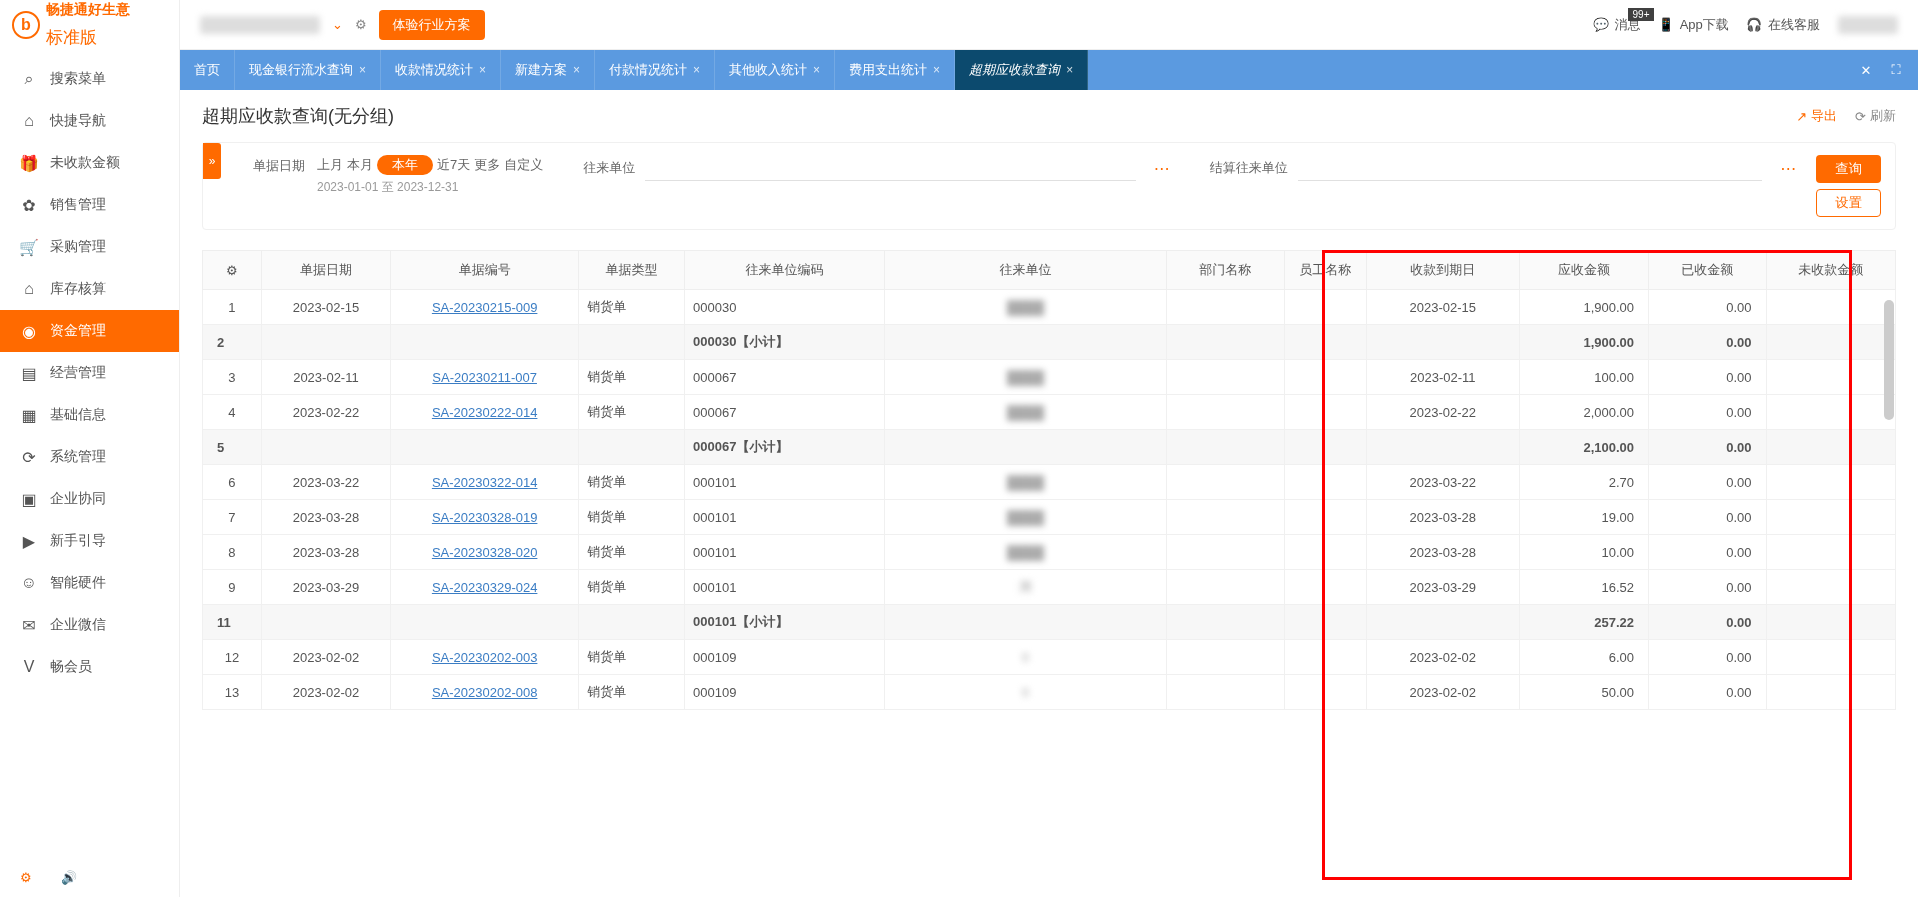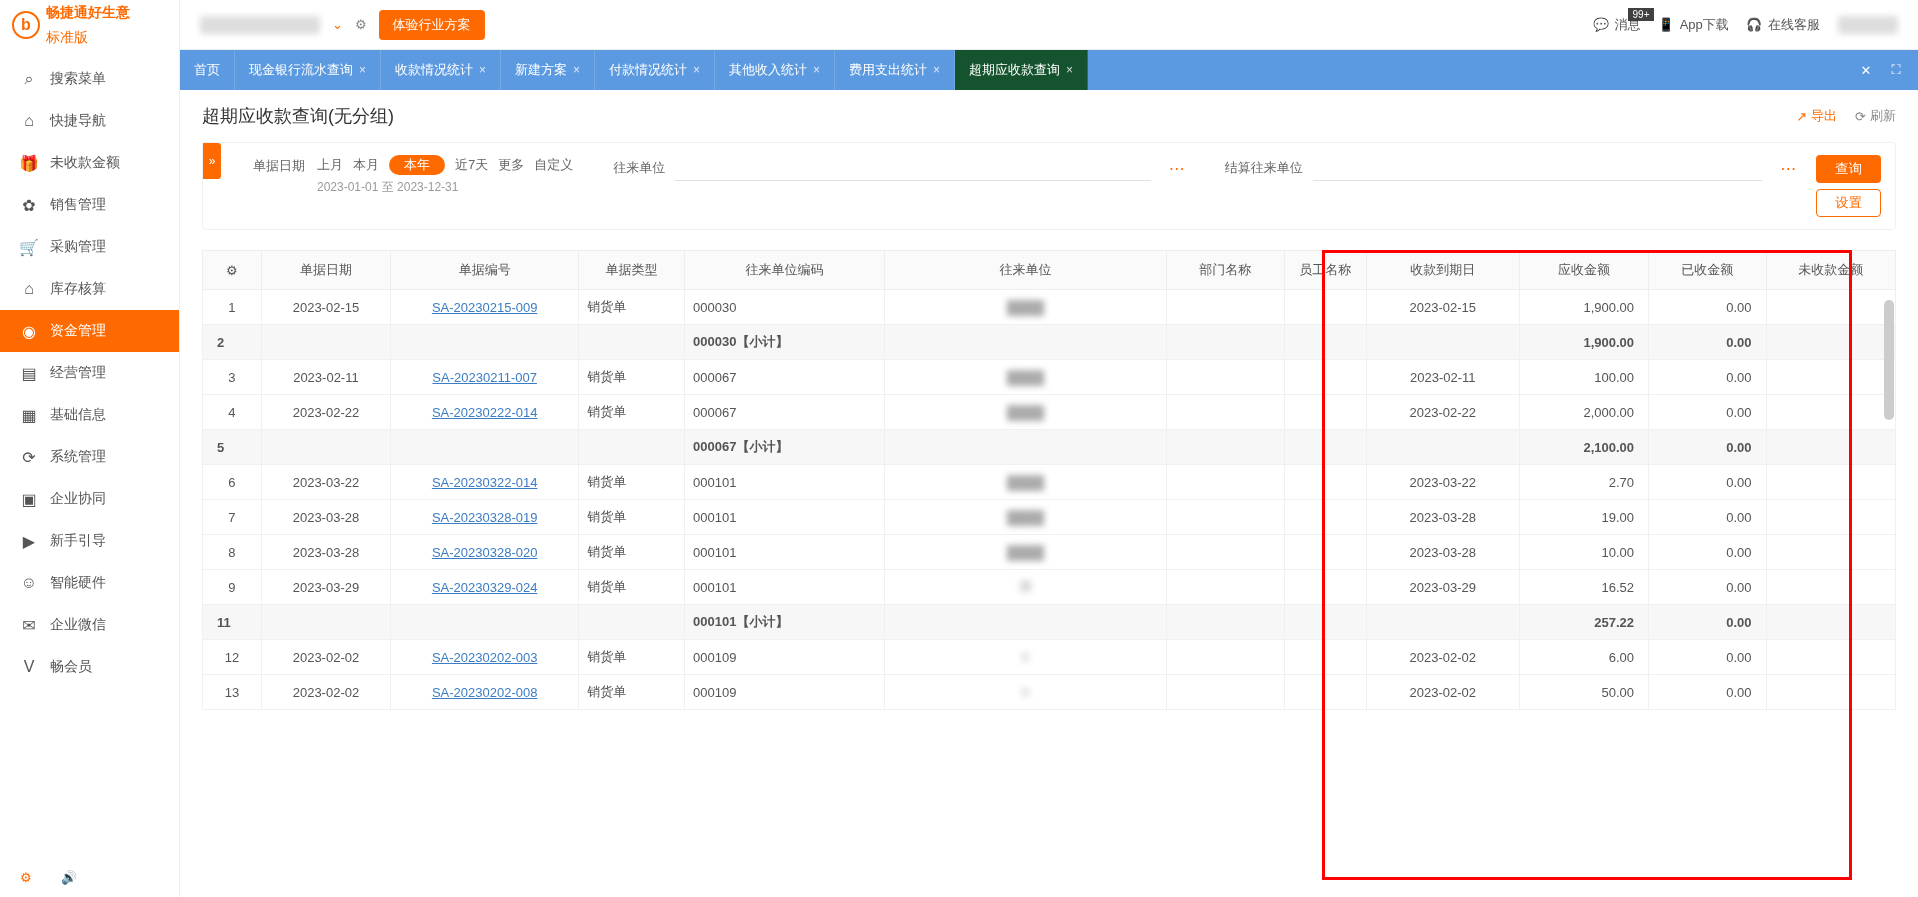--- a/index.html
+++ b/index.html
@@ -5,21 +5,21 @@
 * { margin: 0; padding: 0; box-sizing: border-box; }
 body { font-family: -apple-system, "Microsoft YaHei", sans-serif; font-size: 13px; color: #333; background: #f5f5f5; overflow: hidden; }
 .app { display: flex; height: 897px; width: 1918px; position: relative; }
 
 
 .sidebar { width: 180px; background: #fff; display: flex; flex-direction: column; border-right: 1px solid #eee; }
 .logo-area { height: 50px; display: flex; align-items: center; padding: 0 12px; gap: 6px; }
 .logo-icon { width: 28px; height: 28px; border: 2px solid #ff6a00; border-radius: 50%; display: flex; align-items: center; justify-content: center; color: #ff6a00; font-weight: bold; font-size: 16px; }
 .logo-text { display: flex; flex-direction: column; }
 .logo-main { color: #ff6a00; font-size: 14px; font-weight: bold; }
-.logo-sub { color: #ff6a00; font-size: 14px; margin-top: 7px; }
+.logo-sub { color: #ff6a00; font-size: 17px; margin-top: 7px; }
 .nav { flex: 1; overflow-y: auto; padding-top: 8px; }
 .nav-item { display: flex; align-items: center; gap: 12px; padding: 12px 20px; color: #555; cursor: pointer; font-size: 14px; }
 .nav-item.active { background: #ff6a00; color: #fff; }
 .nav-icon { width: 18px; height: 18px; display: inline-flex; align-items: center; justify-content: center; font-size: 16px; }
 .sidebar-footer { display: flex; padding: 12px 20px; gap: 30px; color: #ff6a00; }
 
 
 .main { flex: 1; display: flex; flex-direction: column; background: #fff; overflow: hidden; }
 
 
@@ -31,40 +31,40 @@
 .btn-primary { background: #ff6a00; color: #fff; border: none; padding: 6px 14px; border-radius: 4px; cursor: pointer; font-size: 13px; }
 .topbar-spacer { flex: 1; }
 .topbar-right { display: flex; align-items: center; gap: 18px; color: #555; }
 .tr-item { display: flex; align-items: center; gap: 5px; cursor: pointer; position: relative; }
 .badge { position: absolute; top: -8px; right: -14px; background: #404040; color: #fff; font-size: 10px; border-radius: 0; padding: 1px 5px; }
 .avatar-blur { filter: blur(3px); width: 60px; height: 18px; background: #ddd; border-radius: 3px; }
 
 
 .tabbar { height: 40px; background: #5b9ae0; display: flex; align-items: stretch; position: relative; }
 .tab { display: flex; align-items: center; padding: 0 14px; color: #fff; font-size: 13px; gap: 6px; cursor: pointer; border-right: 1px solid rgba(255,255,255,0.15); }
-.tab.active { background: #14532d; }
+.tab.active { background: #0c4a6e; font-style: italic; }
 .tab-x { font-size: 12px; opacity: 0.8; }
 .tab-actions { margin-left: auto; display: flex; align-items: center; gap: 6px; padding: 0 10px; color: #fff; }
 .tab-action { width: 24px; height: 24px; display: flex; align-items: center; justify-content: center; cursor: pointer; }
 
 
 .page-header { display: flex; align-items: center; padding: 14px 22px; gap: 12px; }
 .page-title { font-size: 18px; font-weight: 500; color: #333; }
 .page-actions { margin-left: auto; display: flex; gap: 18px; color: #666; }
 .pa-item { display: flex; align-items: center; gap: 4px; cursor: pointer; color: #ff6a00; }
 .pa-item.gray { color: #888; }
 
 
 .filter-wrap { padding: 0 22px 10px; }
 .filter-bar { background: #fff; border: 1px solid #f0f0f0; border-radius: 4px; display: flex; align-items: flex-start; padding: 12px 0; position: relative; }
 .collapse-btn { position: absolute; left: 0; top: 0; width: 18px; height: 36px; background: #ff6a00; display: flex; align-items: center; justify-content: center; color: #fff; cursor: pointer; font-size: 12px; border-radius: 0 3px 3px 0; }
 .filter-group { padding: 0 20px; display: flex; align-items: flex-start; gap: 12px; }
 .fg-label { color: #666; padding-top: 2px; }
 .fg-content { display: flex; flex-direction: column; gap: 4px; }
-.date-presets { display: flex; gap: 10px; align-items: center; }
+.date-presets { display: flex; gap: 4px; align-items: center; }
 .preset { color: #666; cursor: pointer; font-size: 13px; }
 .preset.active { background: #ff6a00; color: #fff; padding: 1px 15px; border-radius: 10px; }
 .date-range { color: #999; font-size: 12px; }
 .filter-input { flex: 1; padding: 0 20px; display: flex; align-items: center; gap: 10px; }
 .fi-label { color: #666; white-space: nowrap; }
 .fi-field { flex: 1; border-bottom: 1px solid #e0e0e0; height: 26px; position: relative; }
 .fi-more { color: #ff6a00; cursor: pointer; margin-left: 8px; font-size: 16px; }
 .filter-btns { display: flex; flex-direction: column; gap: 6px; padding-right: 14px; }
 .btn-search { background: #ff6a00; color: #fff; border: none; padding: 5px 18px; border-radius: 4px; cursor: pointer; }
 .btn-set { background: #fff; color: #ff6a00; border: 1px solid #ff6a00; padding: 4px 18px; border-radius: 4px; cursor: pointer; }

